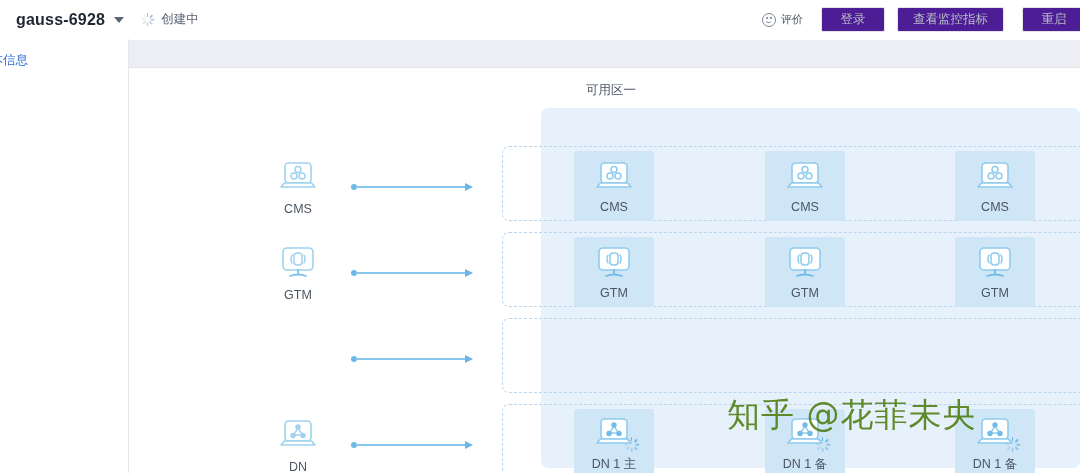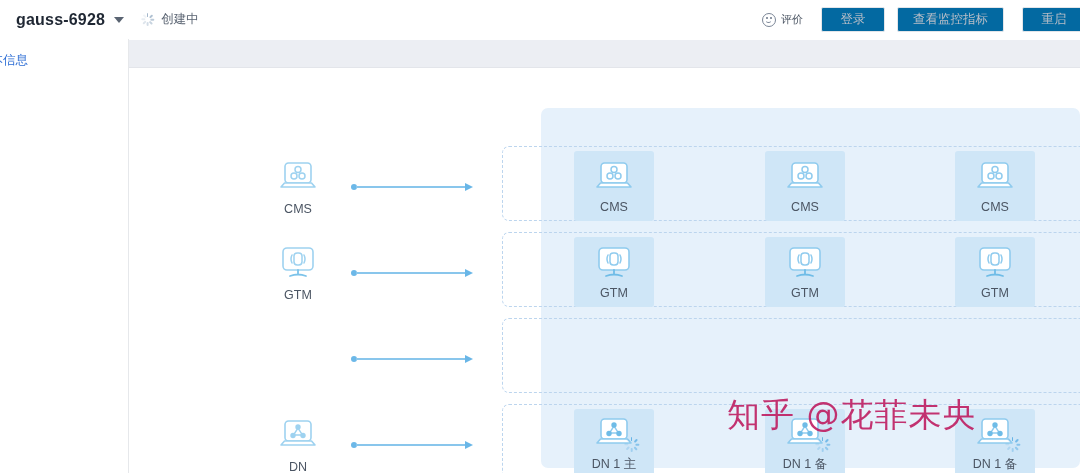--- a/index.html
+++ b/index.html
@@ -48,21 +48,21 @@
   }
   .smiley::before{left:3px;}
   .smiley::after{right:3px;}
   .smiley i{
     position:absolute;left:3px;bottom:2.6px;width:5.4px;height:2.6px;
     border-bottom:1.3px solid #7a8596;border-radius:0 0 6px 6px;
   }
   .rate-text{margin-left:5px;font-size:11px;color:#4b5563;white-space:nowrap;}
   .hbtn{
     height:25px;min-width:64px;padding:0 15px;margin-right:12px;
-    background:#0369a1;border:1px solid #e3e5e9;border-radius:2px;
+    background:#4c1d95;border:1px solid #e3e5e9;border-radius:2px;
     font-size:12.5px;color:#b9bec7;display:flex;align-items:center;
     justify-content:center;white-space:nowrap;box-sizing:border-box;
   }
   .hbtn.last{margin-right:0;position:relative;left:6px;}
 
   
   .sidebar{
     position:absolute;left:0;top:39px;width:128px;height:434px;
     background:#ffffff;border-right:1px solid #e6e8eb;
   }
@@ -161,21 +161,21 @@
     position:absolute;right:-4px;bottom:-1px;width:15px;height:15px;
   }
   .badge-spin i{
     position:absolute;left:50%;top:0;width:1.7px;height:4.2px;margin-left:-.85px;
     background:#5fb0e5;border-radius:1px;transform-origin:0.85px 7.5px;
   }
 
   
   .watermark{
     position:absolute;left:727px;top:393px;
-    font-size:33px;color:#be185d;opacity:.88;white-space:nowrap;
+    font-size:33px;color:#4d7c0f;opacity:.88;white-space:nowrap;
     font-family:"DejaVu Sans",sans-serif;letter-spacing:1px;
     pointer-events:none;
   }
 </style>
 </head>
 <body>
 
 <div class="header">
   <div class="hdr-title">gauss-6928</div>
   <div class="caret"></div>
@@ -209,20 +209,21 @@
 
 <div class="sidebar">
   <div class="side-tab">基本信息</div>
 </div>
 
 <div class="content">
   <div class="subbar"></div>
 
   <div class="canvas">
 
+    <div class="az-title">可用区一</div>
     <div class="az-panel"></div>
 
     <div class="row-group rg0"></div>
     <div class="row-group rg1"></div>
     <div class="row-group rg2"></div>
     <div class="row-group rg3"></div>
 
     <div class="src-node sn0">
       <div style="display:flex;justify-content:center">
         <span class="ic">

